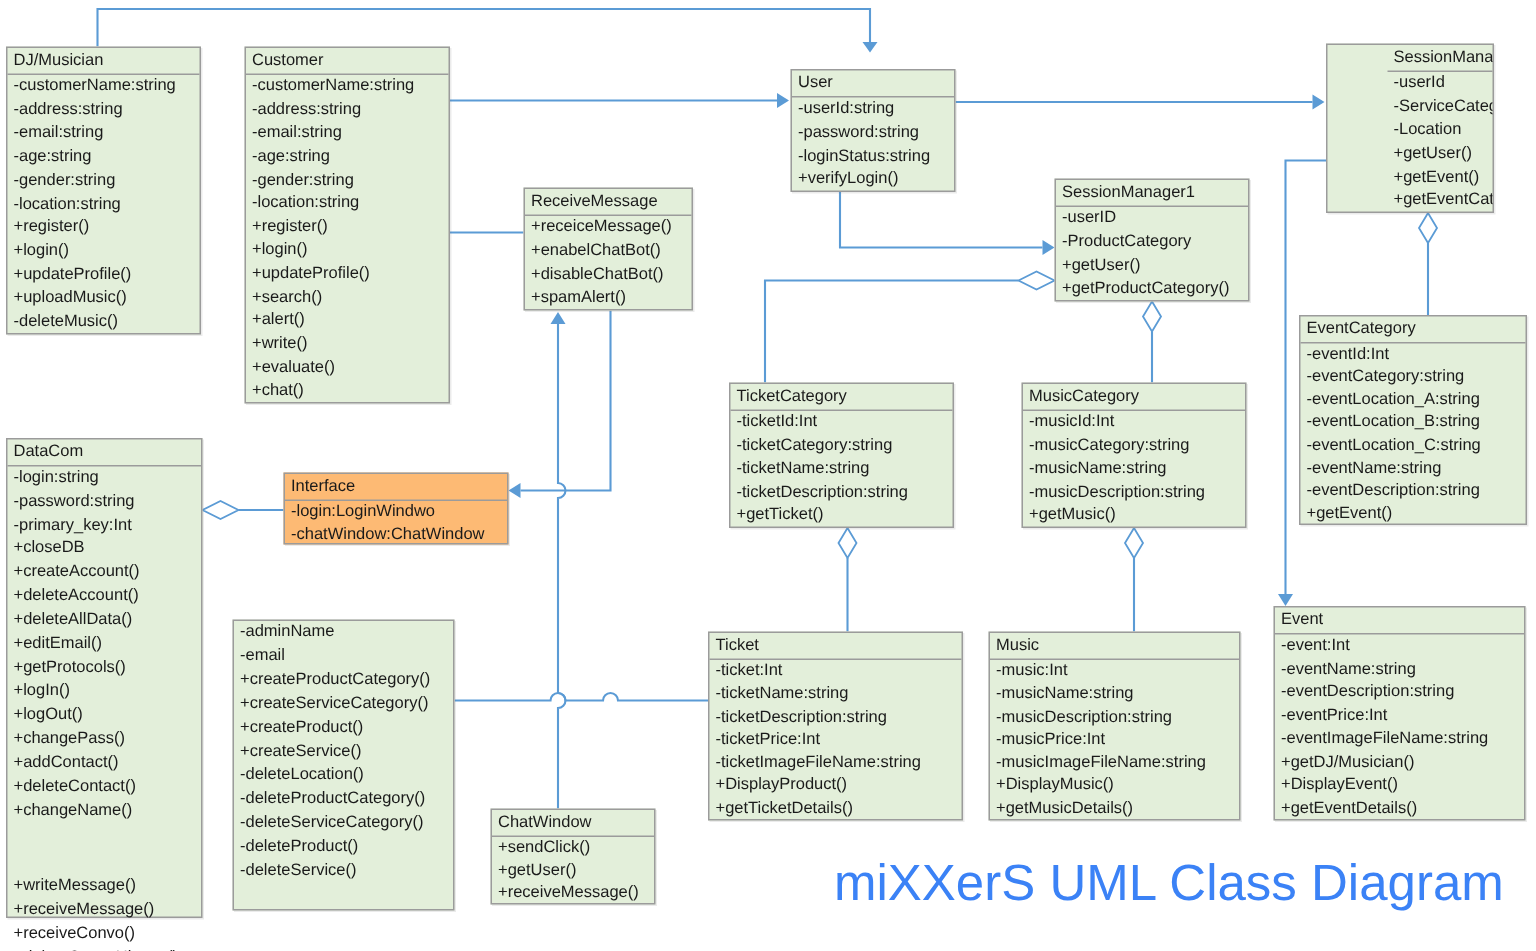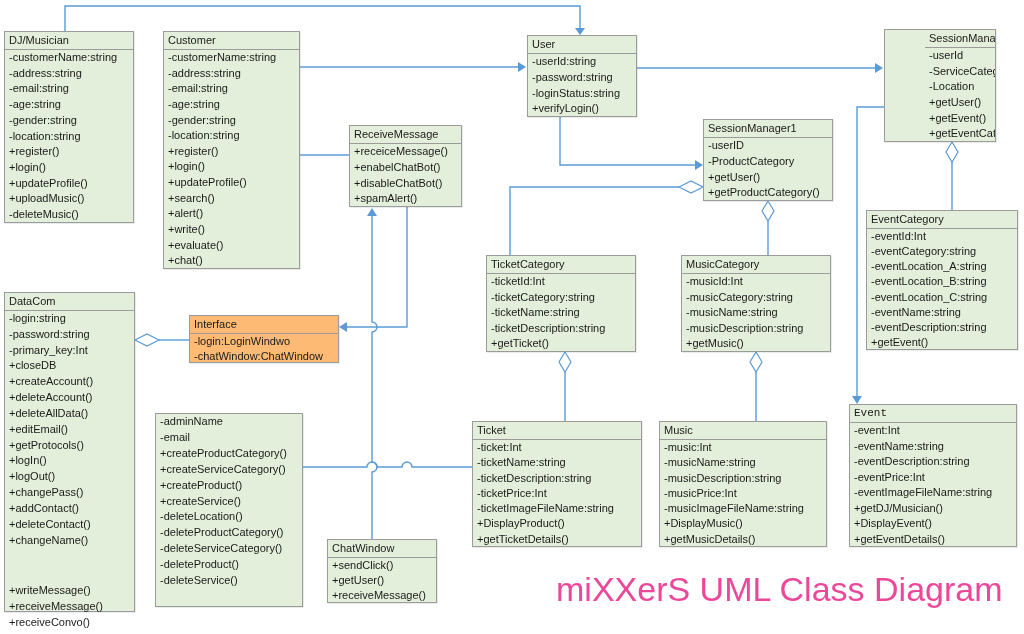--- a/index.html
+++ b/index.html
@@ -127,21 +127,21 @@
         <div class="mem" style="height: 15.6429px; line-height: 15.6429px;">-location:string</div>
         <div class="mem" style="height: 15.6429px; line-height: 15.6429px;">+register()</div>
         <div class="mem" style="height: 15.6429px; line-height: 15.6429px;">+login()</div>
         <div class="mem" style="height: 15.6429px; line-height: 15.6429px;">+updateProfile()</div>
         <div class="mem" style="height: 15.6429px; line-height: 15.6429px;">+search()</div>
         <div class="mem" style="height: 15.6429px; line-height: 15.6429px;">+alert()</div>
         <div class="mem" style="height: 15.6429px; line-height: 15.6429px;">+write()</div>
         <div class="mem" style="height: 15.6429px; line-height: 15.6429px;">+evaluate()</div>
         <div class="mem" style="height: 15.6429px; line-height: 15.6429px;">+chat()</div>
       </div>
-      <div class="uml-class" style="left: 527px; top: 35px; width: 110px; height: 82px; background: rgb(227, 239, 218); border-color: rgb(155, 155, 155);">
+      <div class="uml-class" style="left: 527px; top: 46px; width: 110px; height: 82px; background: rgb(227, 239, 218); border-color: rgb(155, 155, 155);">
         <div class="hdr" style="border-bottom-color: rgb(155, 155, 155);">User</div>
         <div class="mem" style="height: 15.75px; line-height: 15.75px;">-userId:string</div>
         <div class="mem" style="height: 15.75px; line-height: 15.75px;">-password:string</div>
         <div class="mem" style="height: 15.75px; line-height: 15.75px;">-loginStatus:string</div>
         <div class="mem" style="height: 15.75px; line-height: 15.75px;">+verifyLogin()</div>
       </div>
       <div class="uml-class" style="left: 884px; top: 29px; width: 112px; height: 113px; background: rgb(227, 239, 218); border-color: rgb(155, 155, 155); padding-left: 40px;">
         <div class="hdr" style="border-bottom-color: rgb(155, 155, 155);">SessionManager2</div>
         <div class="mem" style="height: 15.6667px; line-height: 15.6667px;">-userId</div>
         <div class="mem" style="height: 15.6667px; line-height: 15.6667px;">-ServiceCategory</div>
@@ -251,25 +251,25 @@
         <div class="hdr" style="border-bottom-color: rgb(155, 155, 155);">Music</div>
         <div class="mem" style="height: 15.2857px; line-height: 15.2857px;">-music:Int</div>
         <div class="mem" style="height: 15.2857px; line-height: 15.2857px;">-musicName:string</div>
         <div class="mem" style="height: 15.2857px; line-height: 15.2857px;">-musicDescription:string</div>
         <div class="mem" style="height: 15.2857px; line-height: 15.2857px;">-musicPrice:Int</div>
         <div class="mem" style="height: 15.2857px; line-height: 15.2857px;">-musicImageFileName:string</div>
         <div class="mem" style="height: 15.2857px; line-height: 15.2857px;">+DisplayMusic()</div>
         <div class="mem" style="height: 15.2857px; line-height: 15.2857px;">+getMusicDetails()</div>
       </div>
       <div class="uml-class" style="left: 849px; top: 404px; width: 168px; height: 143px; background: rgb(227, 239, 218); border-color: rgb(155, 155, 155);">
-        <div class="hdr" style="border-bottom-color: rgb(155, 155, 155); font-family: Liberation Mono, monospace;">Event</div>
+        <div class="hdr" style="border-bottom-color: rgb(155, 155, 155);">Event</div>
         <div class="mem" style="height: 15.5px; line-height: 15.5px;">-event:Int</div>
         <div class="mem" style="height: 15.5px; line-height: 15.5px;">-eventName:string</div>
         <div class="mem" style="height: 15.5px; line-height: 15.5px;">-eventDescription:string</div>
         <div class="mem" style="height: 15.5px; line-height: 15.5px;">-eventPrice:Int</div>
         <div class="mem" style="height: 15.5px; line-height: 15.5px;">-eventImageFileName:string</div>
         <div class="mem" style="height: 15.5px; line-height: 15.5px;">+getDJ/Musician()</div>
         <div class="mem" style="height: 15.5px; line-height: 15.5px;">+DisplayEvent()</div>
         <div class="mem" style="height: 15.5px; line-height: 15.5px;">+getEventDetails()</div>
       </div>
     </div>
-  <div id="diagram-title" style="color: #ec4899;">miXXerS UML Class Diagram</div>
+  <div id="diagram-title" style="color: #3b82f6;">miXXerS UML Class Diagram</div>
 </div>
 
 </body></html>

